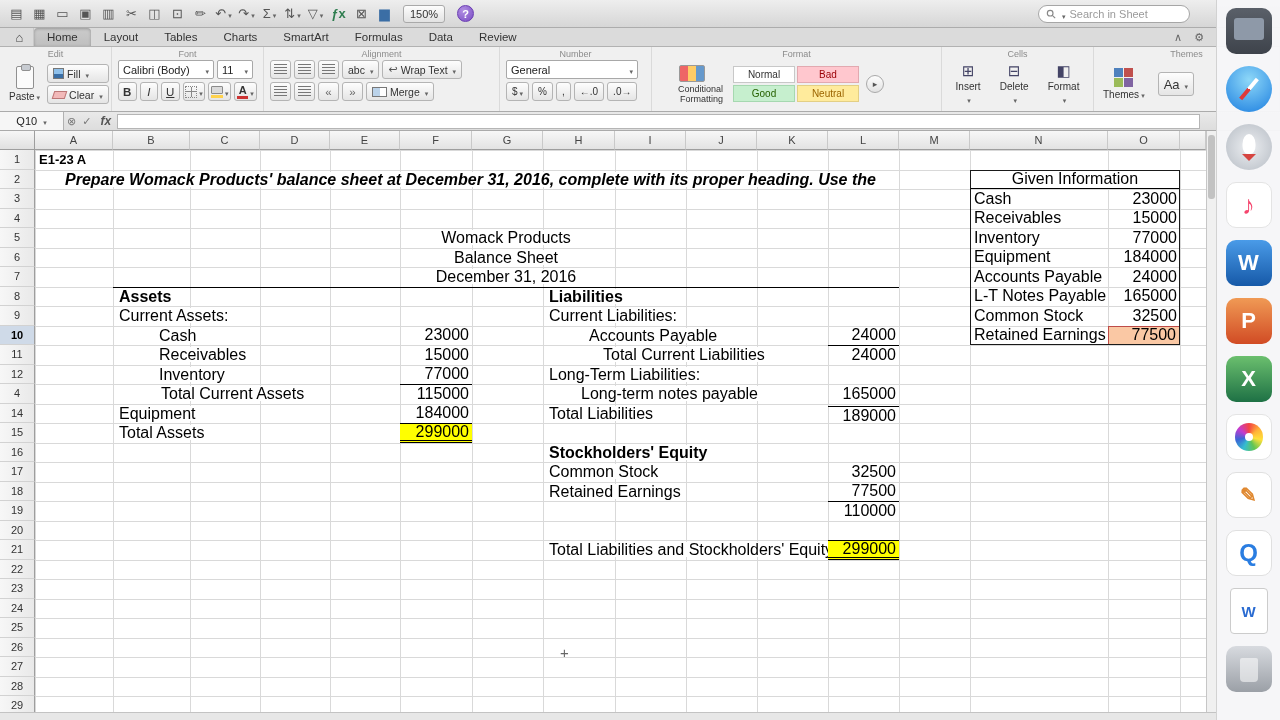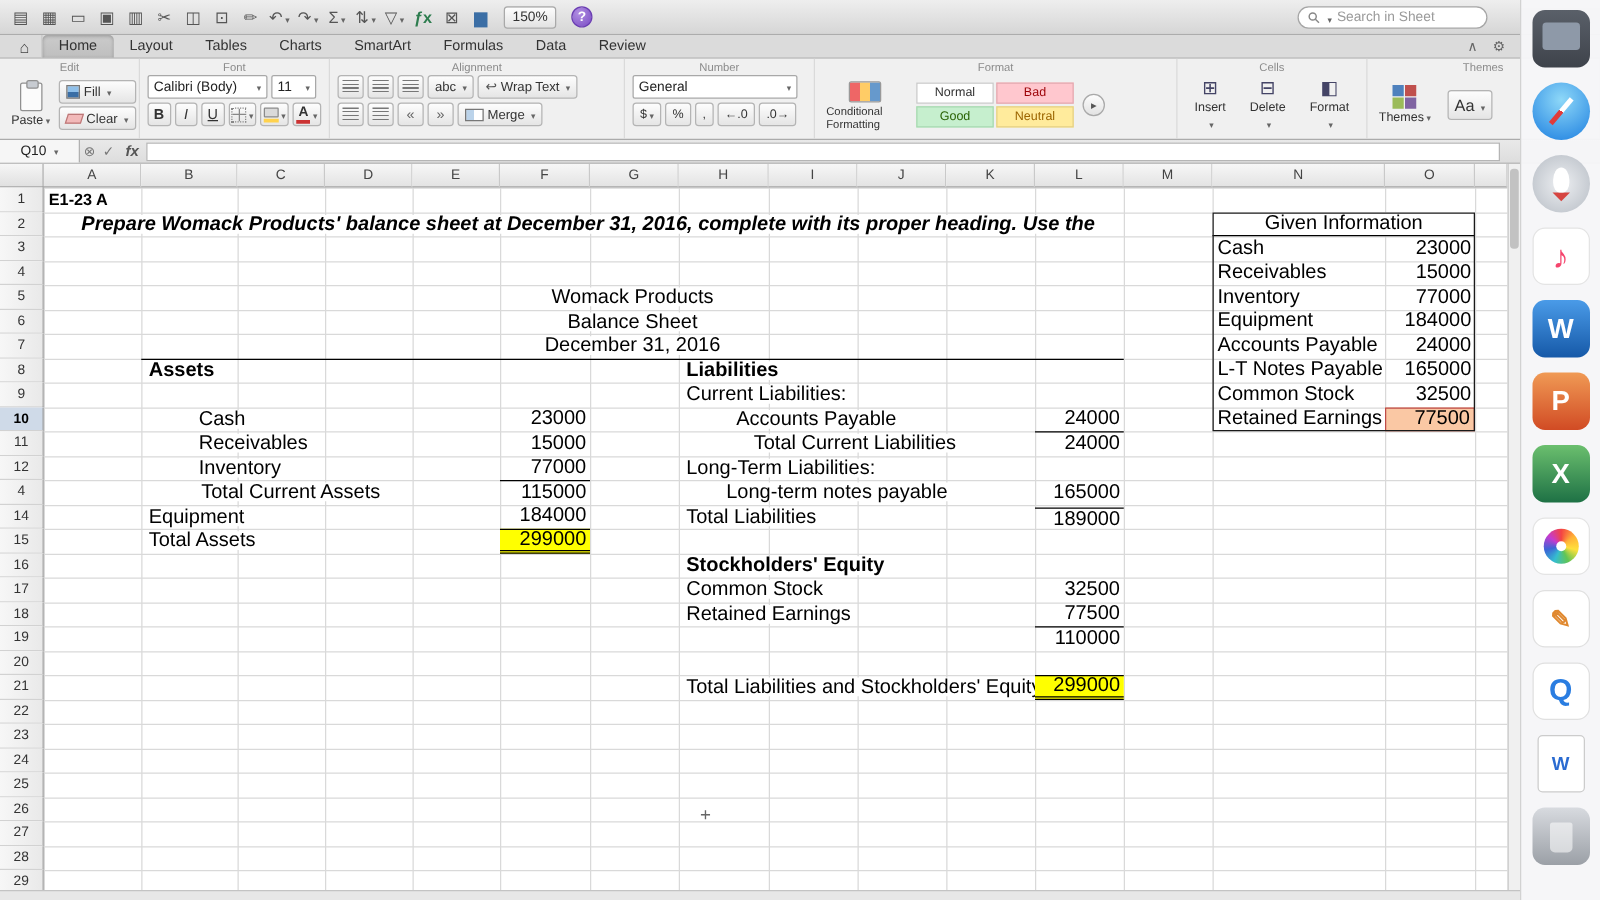--- a/index.html
+++ b/index.html
@@ -41,21 +41,21 @@
 .alignIco{width:13px;height:11px;background:repeating-linear-gradient(#777 0 1px,transparent 1px 3px)}
 .wrapIco{font-size:11px;color:#555}
 .mrgIco{width:15px;height:10px;border:1px solid #777;background:linear-gradient(90deg,#BBD3EA 50%,#fff 50%)}
 .sg{width:62px;height:17px;font-size:10px;display:flex;align-items:center;justify-content:center;border:1px solid #C8C8C8;background:#fff;color:#333;white-space:nowrap}
 .sg.s1{background:#FFC7CE;color:#9C0006;border-color:#E2A9B0}
 .sg.s2{background:#C6EFCE;color:#276100;border-color:#A6D8B0}
 .sg.s3{background:#FFEB9C;color:#9C6500;border-color:#E3CF85}
 #styleGallery{display:grid;grid-template-columns:62px 62px;gap:2px}
 .moreBtn{width:18px;height:18px;border-radius:50%;border:1px solid #A9A9A9;background:linear-gradient(#FDFDFD,#E2E2E2);display:flex;align-items:center;justify-content:center;font-size:9px;color:#555}
 .cfIco{width:26px;height:17px;border:1px solid #999;border-radius:2px;background:linear-gradient(90deg,#E66 0 33%,#FC6 33% 66%,#69C 66%)}
-.cfLbl{width:62px;text-align:left;font-size:9px;line-height:10px;color:#333}
+.cfLbl{width:62px;text-align:right;font-size:9px;line-height:10px;color:#333}
 .cellbtn .glyph{font-size:15px;color:#446;line-height:16px}
 .thIco{width:19px;height:19px;display:grid;grid-template-columns:1fr 1fr;grid-template-rows:1fr 1fr;gap:1px}
 .thIco i{background:#4F81BD}.thIco i:nth-child(2){background:#C0504D}.thIco i:nth-child(3){background:#9BBB59}.thIco i:nth-child(4){background:#8064A2}
 .g-edit{width:112px}.g-font{width:152px}.g-align{width:236px}.g-num{width:152px}.g-fmt{width:290px}.g-cells{width:152px}.g-themes{flex:1}
 
 #fbar{position:absolute;left:0;top:112px;width:1280px;height:19px;background:linear-gradient(#E9E9E9,#DDDDDD);border-bottom:1px solid #AAAAAA;display:flex;align-items:center;z-index:6}
 #nameBox{width:64px;height:100%;background:#F6F6F6;border-right:1px solid #B1B1B1;display:flex;align-items:center;justify-content:center;font-size:11px;color:#222;gap:4px}
 .fbtn{font-size:11px;color:#777;margin:0 3px}
 #fxLbl{font-style:italic;font-weight:bold;font-size:12px;color:#555;margin:0 6px}
 #fInput{flex:1;height:15px;background:#fff;border:1px solid #B5B5B5;margin-right:80px}
@@ -509,20 +509,23 @@
     <div class="cell ac" style="left: 113px; width: 786px; top: 136px; height: 19.5px;">
       <span class="wb">December 31, 2016</span>
     </div>
     <div class="cell al rule" style="left: 113px; width: 786px; top: 155.5px; height: 19.5px; border-top: 1px solid rgb(0, 0, 0);"></div>
     <div class="cell al b" style="left: 113px; width: 287px; top: 155.5px; height: 19.5px;">
       <span class="wb">Assets</span>
     </div>
     <div class="cell al b" style="left: 543px; width: 285px; top: 155.5px; height: 19.5px;">
       <span class="wb">Liabilities</span>
     </div>
+    <div class="cell al" style="left: 113px; width: 287px; top: 175px; height: 19.5px;">
+      <span class="wb">Current Assets:</span>
+    </div>
     <div class="cell al" style="left: 543px; width: 285px; top: 175px; height: 19.5px;">
       <span class="wb">Current Liabilities:</span>
     </div>
     <div class="cell al" style="left: 113px; width: 287px; top: 194.5px; height: 19.5px; padding-left: 44px;">
       <span class="wb">Cash</span>
     </div>
     <div class="cell ar" style="left: 400px; width: 72px; top: 194.5px; height: 19.5px;">23000</div>
     <div class="cell al" style="left: 543px; width: 285px; top: 194.5px; height: 19.5px; padding-left: 44px;">
       <span class="wb">Accounts Payable</span>
     </div>

